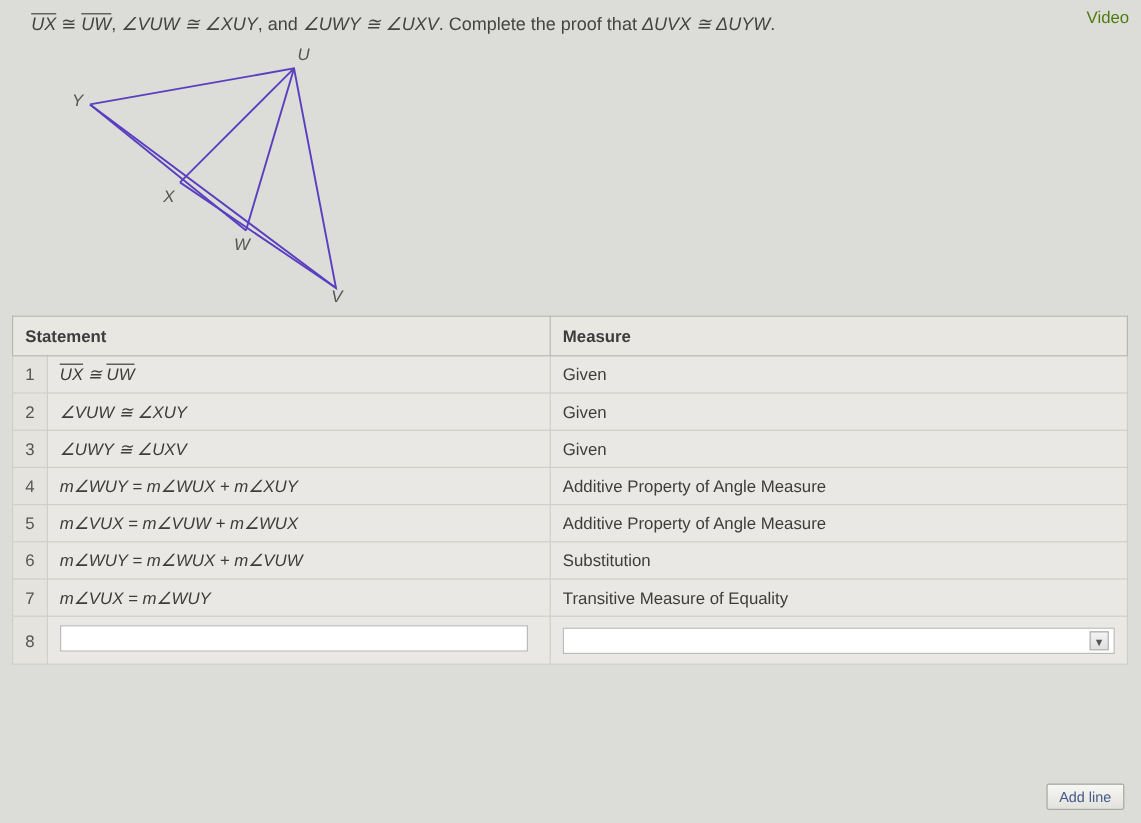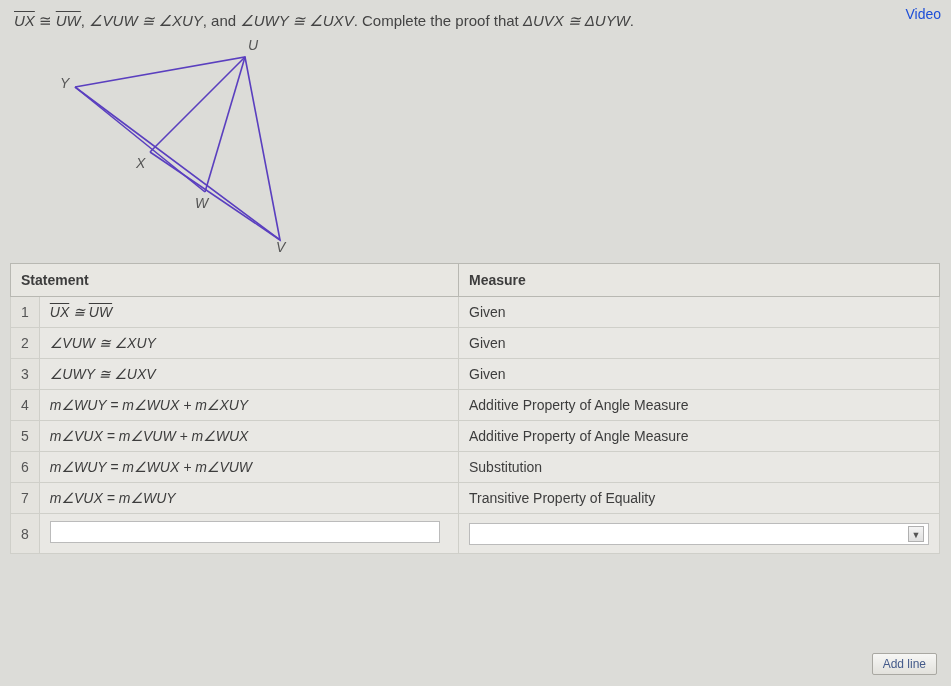--- a/index.html
+++ b/index.html
@@ -9,26 +9,26 @@
       background: #dcdcd8;
       font-family: Verdana, Geneva, sans-serif;
       color: #333;
       position: relative;
       overflow: hidden;
     }
     .video-link {
       position: absolute;
       top: 6px;
       right: 10px;
-      color: #1d4ed8;
+      color: #4d7c0f;
       font-size: 14px;
       cursor: pointer;
     }
     .problem {
-      padding: 10px 14px 6px 14px;
+      padding: 10px 14px 6px 26px;
       font-size: 15px;
       color: #444;
       line-height: 1.4;
     }
     .over { text-decoration: overline; }
     .diagram {
       position: relative;
       width: 320px;
       height: 220px;
       margin-left: 30px;
@@ -175,21 +175,21 @@
     <td>Additive Property of Angle Measure</td>
   </tr>
   <tr>
     <td class="num">6</td>
     <td class="stmt ital">m∠WUY = m∠WUX + m∠VUW</td>
     <td>Substitution</td>
   </tr>
   <tr>
     <td class="num">7</td>
     <td class="stmt ital">m∠VUX = m∠WUY</td>
-    <td>Transitive Property of Equality</td>
+    <td>Transitive Measure of Equality</td>
   </tr>
   <tr>
     <td class="num">8</td>
     <td class="stmt">
       <span class="blankinput"></span>
     </td>
     <td>
       <span class="sel">
         <span class="caret">▼</span>
       </span>

